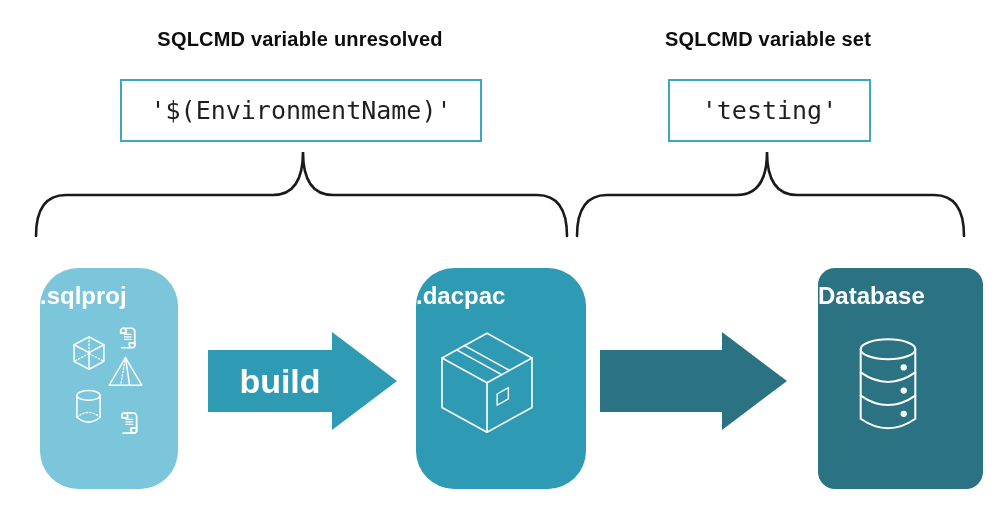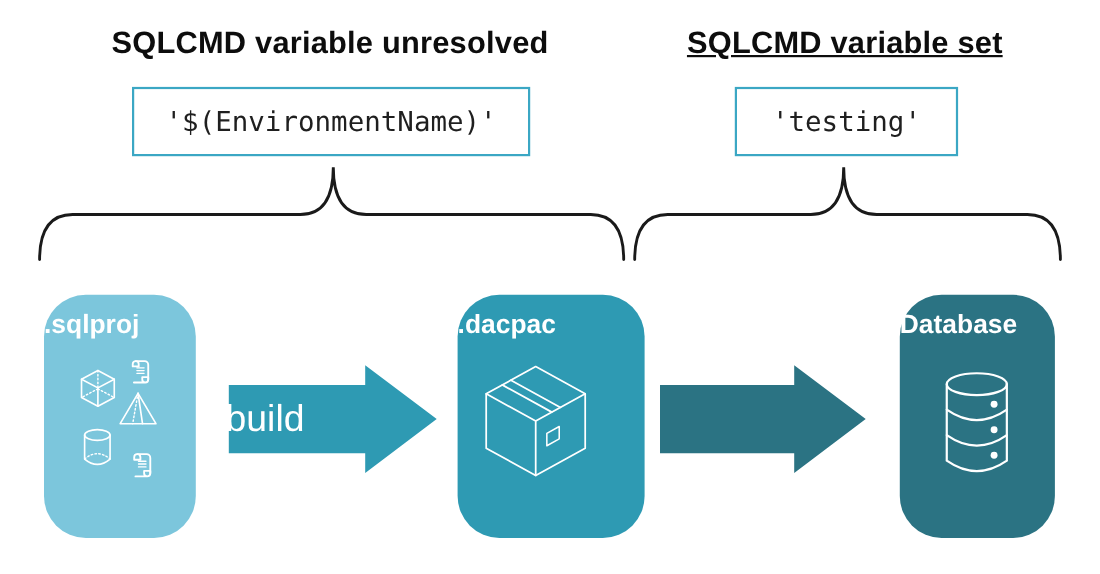--- a/index.html
+++ b/index.html
@@ -5,65 +5,65 @@
   html,body{margin:0;padding:0;background:#fff;}
   .canvas{
     position:relative;width:1000px;height:522px;
     background:var(--background,#ffffff);
     font-family:"Liberation Sans",sans-serif;
     overflow:hidden;
   }
   
   .heading{
     position:absolute;top:24px;height:30px;line-height:30px;
-    font-size:28px;font-weight:700;color:var(--heading-text,#0d0d0d);
+    font-size:20px;font-weight:700;color:var(--heading-text,#0d0d0d);
     text-align:center;letter-spacing:.2px;
   }
   .heading-left{left:100px;width:400px;}
-  .heading-right{left:568px;width:400px;text-decoration:underline;}
+  .heading-right{left:568px;width:400px;}
   
   .code-box{
     position:absolute;top:79px;height:59px;
     border:2px solid var(--code-box-border,#3ba7c4);
     background:#fff;display:flex;align-items:center;justify-content:center;
   }
   .code-box-left{left:120px;width:358px;}
   .code-box-right{left:668px;width:199px;}
   .code-text{
     font-family:"DejaVu Sans Mono","Liberation Mono",monospace;
     font-size:25px;color:var(--code-text,#1f1f1f);white-space:pre;
   }
   
   .brace-layer{position:absolute;left:0;top:0;width:1000px;height:522px;}
   .brace{fill:none;stroke:var(--brace,#1a1a1a);stroke-width:2.6;stroke-linecap:round;}
   
   .card{position:absolute;top:268px;height:221px;border-radius:38px;}
   .card-sqlproj{left:40px;width:138px;background:var(--c-sqlproj,#7cc6dc);}
   .card-dacpac{left:416px;width:170px;background:var(--c-dacpac,#2e9ab3);}
-  .card-database{left:818px;width:141px;background:var(--c-database,#2b7383);}
+  .card-database{left:818px;width:165px;background:var(--c-database,#2b7383);border-radius:17px;}
   .card-label{
     position:absolute;left:0;top:14px;width:100%;text-align:left;
     font-size:24px;font-weight:700;color:var(--card-label,#ffffff);
   }
   .icon{position:absolute;}
   .icon *{vector-effect:non-scaling-stroke;}
   .icon path,.icon ellipse,.icon line,.icon polygon{
     fill:none;stroke:var(--icon-stroke,#ffffff);
     stroke-linecap:round;stroke-linejoin:round;
   }
   .icon .dot{fill:var(--icon-stroke,#ffffff);stroke:none;}
   
   .arrow{position:absolute;top:330px;width:195px;height:102px;}
   .arrow-build{left:205px;}
   .arrow-deploy{left:597px;}
   .arrow-build polygon{fill:var(--c-build,#2e9ab3);stroke:none;}
   .arrow-deploy polygon{fill:var(--c-deploy,#2b7383);stroke:none;}
   .arrow-label{
-    position:absolute;height:46px;line-height:46px;
-    font-size:34px;font-weight:400;color:#fff;
+    position:absolute;height:46px;line-height:46px;text-align:center;
+    font-size:34px;font-weight:700;color:#fff;
   }
   .arrow-label-build{left:205px;top:358px;width:150px;}
   .arrow-label-deploy{left:609px;top:358px;width:130px;}
 </style>
 </head>
 <body>
 
 <div class="canvas">
 
   <div class="heading heading-left">SQLCMD variable unresolved</div>

